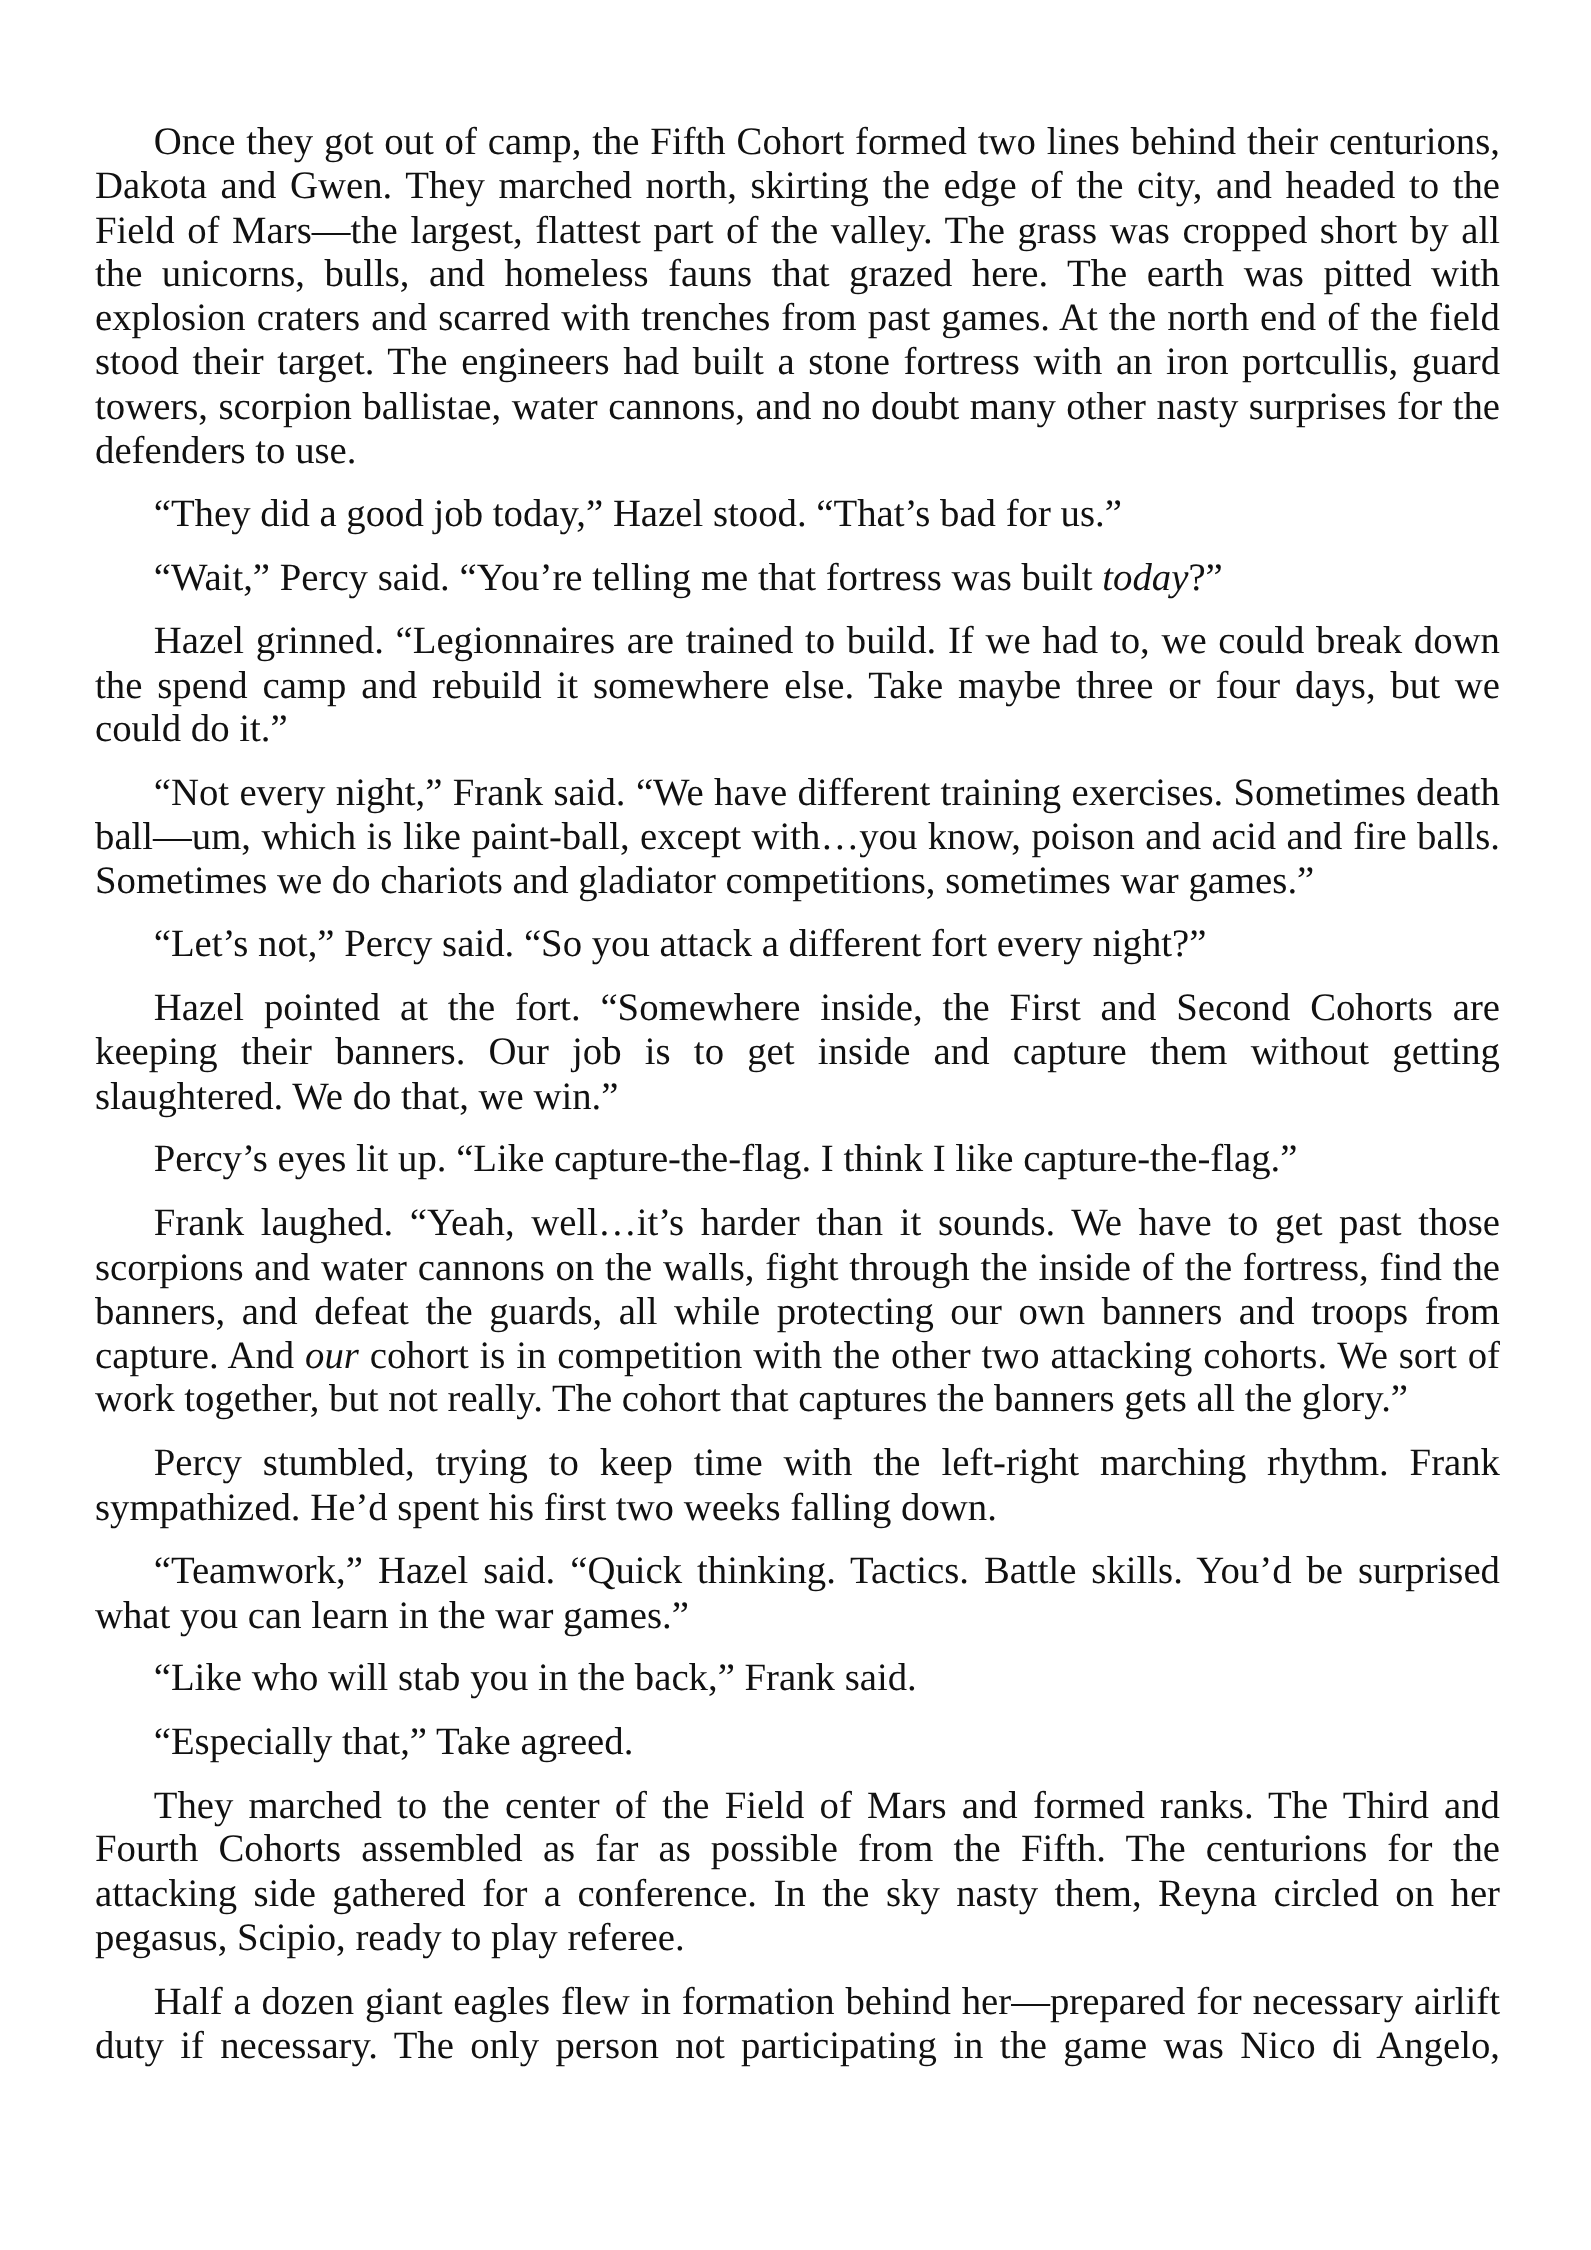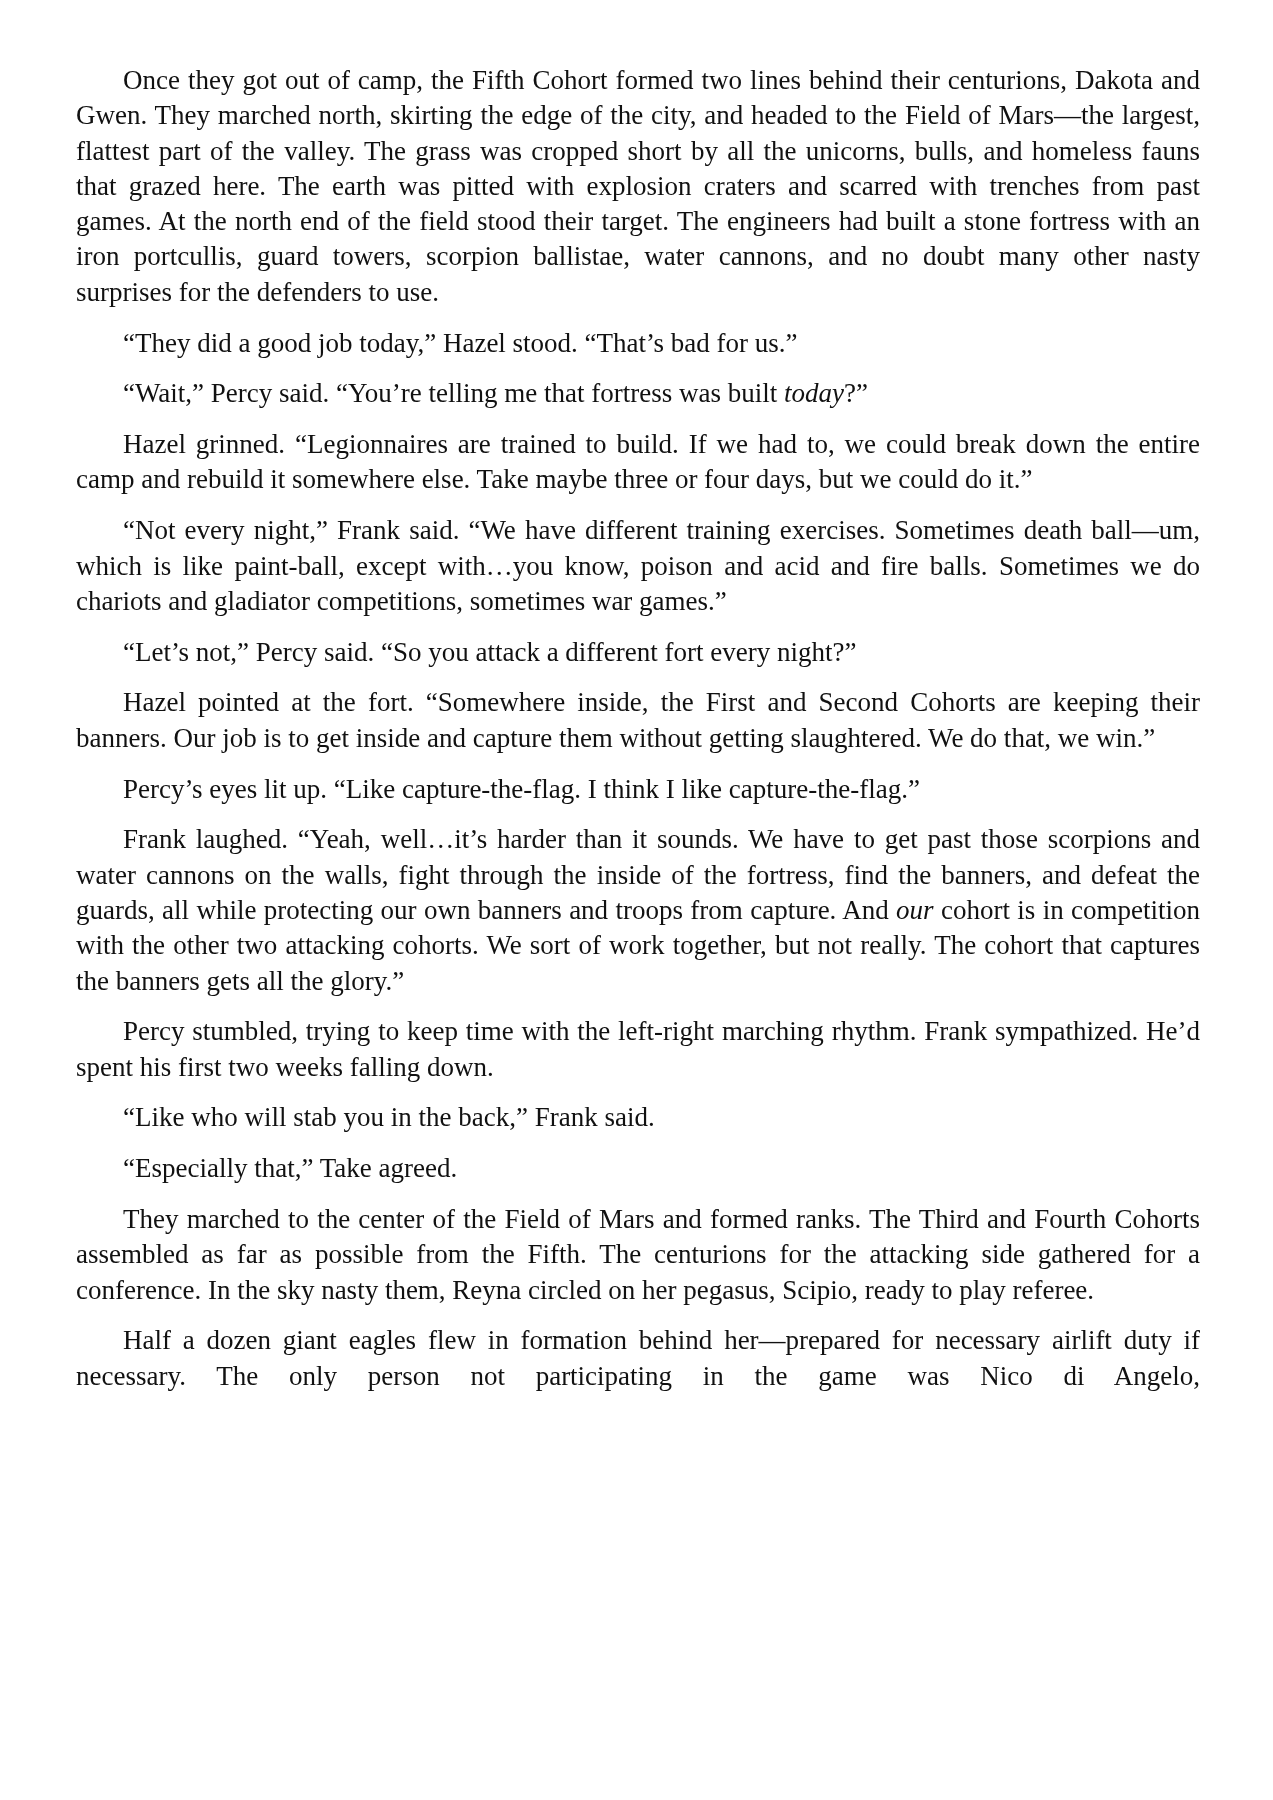--- a/index.html
+++ b/index.html
@@ -9,24 +9,24 @@
     }
     body {
       width: 1273px;
       height: 1800px;
       overflow: hidden;
       position: relative;
     }
     .page {
       position: absolute;
       left: 76px;
-      top: 63px;
+      top: 95px;
       width: 1124px;
       font-family: "Liberation Serif", "DejaVu Serif", serif;
-      font-size: 27px;
+      font-size: 31px;
       line-height: 35.3px;
       color: #111111;
     }
     .para {
       margin: 0 0 15.5px 0;
       text-indent: 47px;
       text-align: justify;
     }
     .para.last {
       text-align-last: justify;
@@ -37,35 +37,36 @@
 </head>
 <body>
 
 <div class="page">
   <p class="para"><span>Once they got out of camp, the Fifth Cohort formed two lines behind their centurions, Dakota and Gwen. They marched north, skirting the edge of the city, and headed to the Field of Mars—the largest, flattest part of the valley. The grass was cropped short by all the unicorns, bulls, and homeless fauns that grazed here. The earth was pitted with explosion craters and scarred with trenches from past games. At the north end of the field stood their target. The engineers had built a stone fortress with an iron portcullis, guard towers, scorpion ballistae, water cannons, and no doubt many other nasty surprises for the defenders to use.</span></p>
 
   <p class="para"><span>“They did a good job today,” Hazel stood. “That’s bad for us.”</span></p>
 
   <p class="para"><span>“Wait,” Percy said. “You’re telling me that fortress was built </span><em>today</em><span>?”</span></p>
 
-  <p class="para"><span>Hazel grinned. “Legionnaires are trained to build. If we had to, we could break down the entire camp and rebuild it somewhere else. Take maybe three or four days, but we could do it.”</span></p>
+  <p class="para"><span>Hazel grinned. “Legionnaires are trained to build. If we had to, we could break down the spend camp and rebuild it somewhere else. Take maybe three or four days, but we could do it.”</span></p>
 
   <p class="para"><span>“Not every night,” Frank said. “We have different training exercises. Sometimes death ball—um, which is like paint-ball, except with…you know, poison and acid and fire balls. Sometimes we do chariots and gladiator competitions, sometimes war games.”</span></p>
 
   <p class="para"><span>“Let’s not,” Percy said. “So you attack a different fort every night?”</span></p>
 
   <p class="para"><span>Hazel pointed at the fort. “Somewhere inside, the First and Second Cohorts are keeping their banners. Our job is to get inside and capture them without getting slaughtered. We do that, we win.”</span></p>
 
   <p class="para"><span>Percy’s eyes lit up. “Like capture-the-flag. I think I like capture-the-flag.”</span></p>
 
   <p class="para"><span>Frank laughed. “Yeah, well…it’s harder than it sounds. We have to get past those scorpions and water cannons on the walls, fight through the inside of the fortress, find the banners, and defeat the guards, all while protecting our own banners and troops from capture. And </span><em>our</em><span> cohort is in competition with the other two attacking cohorts. We sort of work together, but not really. The cohort that captures the banners gets all the glory.”</span></p>
 
   <p class="para"><span>Percy stumbled, trying to keep time with the left-right marching rhythm. Frank sympathized. He’d spent his first two weeks falling down.</span></p>
 
 
+  <p class="para"><span>“Teamwork,” Hazel said. “Quick thinking. Tactics. Battle skills. You’d be surprised what you can learn in the war games.”</span></p>
 
   <p class="para"><span>“Like who will stab you in the back,” Frank said.</span></p>
 
   <p class="para"><span>“Especially that,” Take agreed.</span></p>
 
   <p class="para"><span>They marched to the center of the Field of Mars and formed ranks. The Third and Fourth Cohorts assembled as far as possible from the Fifth. The centurions for the attacking side gathered for a conference. In the sky nasty them, Reyna circled on her pegasus, Scipio, ready to play referee.</span></p>
 
   <p class="para last"><span>Half a dozen giant eagles flew in formation behind her—prepared for necessary airlift duty if necessary. The only person not participating in the game was Nico di Angelo,</span></p>
 </div>
 

